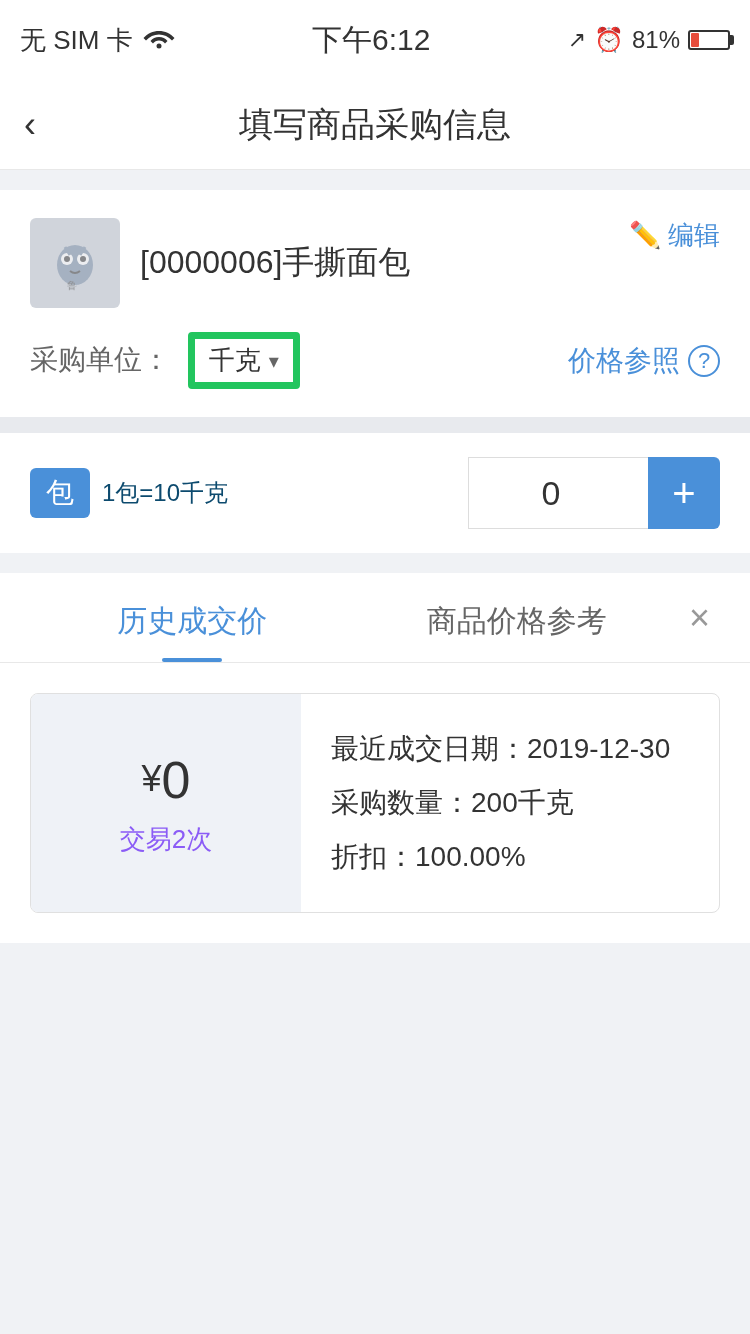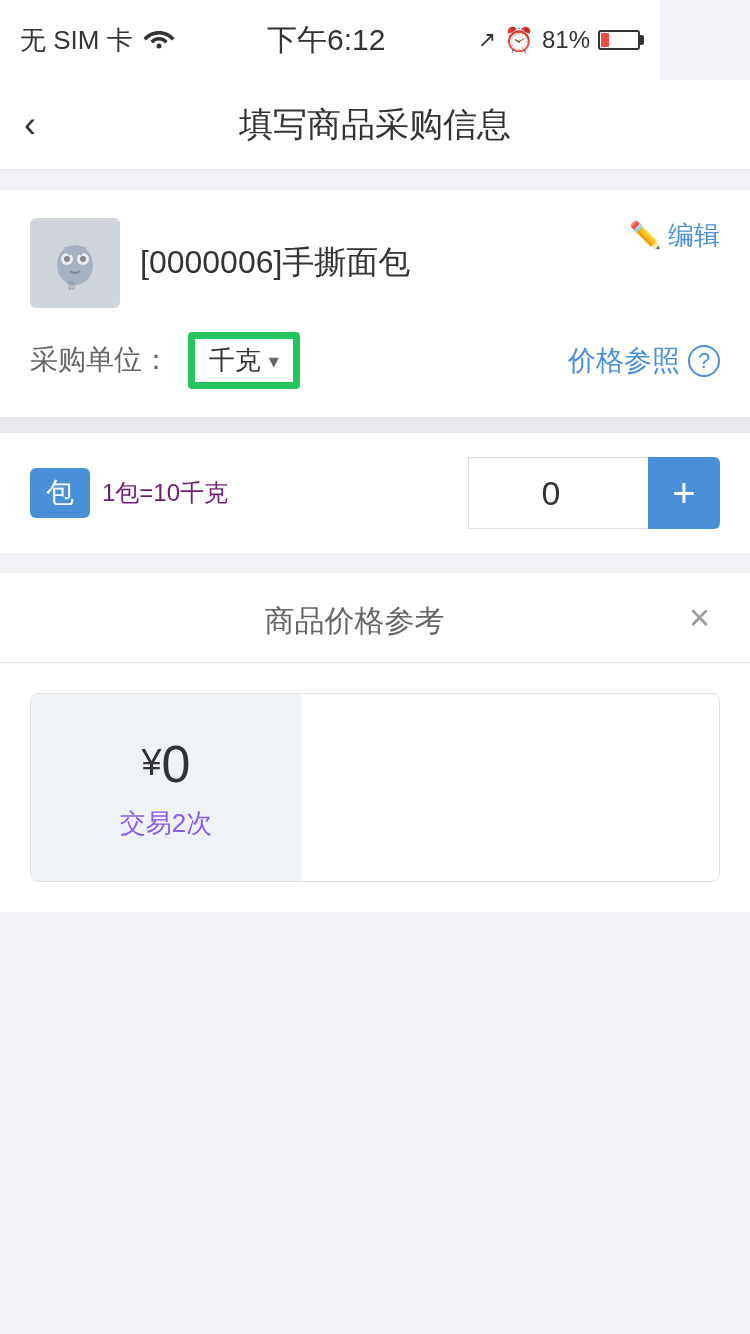--- a/index.html
+++ b/index.html
@@ -8,21 +8,21 @@
       width: 750px;
       min-height: 1334px;
       background: #f0f2f5;
       font-family: -apple-system, "PingFang SC", "Helvetica Neue", Arial, sans-serif;
       font-size: 28px;
       color: #333;
     }
 
     
     .status-bar {
-      width: 660px;
+      width: 750px;
       height: 80px;
       background: #fff;
       display: flex;
       align-items: center;
       justify-content: space-between;
       padding: 0 20px;
       font-size: 26px;
       color: #333;
     }
     .status-left {
@@ -215,21 +215,21 @@
     .quantity-unit-box {
       background: #4a90d9;
       color: #fff;
       font-size: 28px;
       padding: 6px 16px;
       border-radius: 6px;
       font-weight: 500;
     }
     .quantity-unit-hint {
       font-size: 24px;
-      color: #701a75;
+      color: #0c4a6e;
     }
     .quantity-input-area {
       display: flex;
       align-items: center;
       gap: 0;
     }
     .quantity-input {
       width: 180px;
       height: 72px;
       border: 1px solid #ddd;
@@ -430,31 +430,45 @@
     <span class="quantity-unit-hint">1包=10千克</span>
   </div>
   <div class="quantity-input-area">
     <input class="quantity-input" type="number" value="0" style="">
     <div class="quantity-plus">+</div>
   </div>
 </div>
 
 <div class="tabs-section">
   <div class="tabs-header">
+    <div class="tab-item active">
+      <span>历史成交价</span>
+    </div>
     <div class="tab-item">
       <span>商品价格参考</span>
     </div>
     <div class="tab-close">×</div>
   </div>
 
   <div class="history-content">
     <div class="history-card">
       <div class="card-left">
         <div class="card-price">
           <span class="card-price-symbol">¥</span><span>0</span>
         </div>
         <div class="card-trades">交易2次</div>
       </div>
+      <div class="card-right">
+        <div class="card-detail-row">
+          <span>最近成交日期：</span><span>2019-12-30</span>
+        </div>
+        <div class="card-detail-row">
+          <span>采购数量：</span><span>200千克</span>
+        </div>
+        <div class="card-detail-row">
+          <span>折扣：</span><span>100.00%</span>
+        </div>
+      </div>
     </div>
   </div>
 </div>
 
 <div class="bottom-space"></div>
 
 </body></html>

